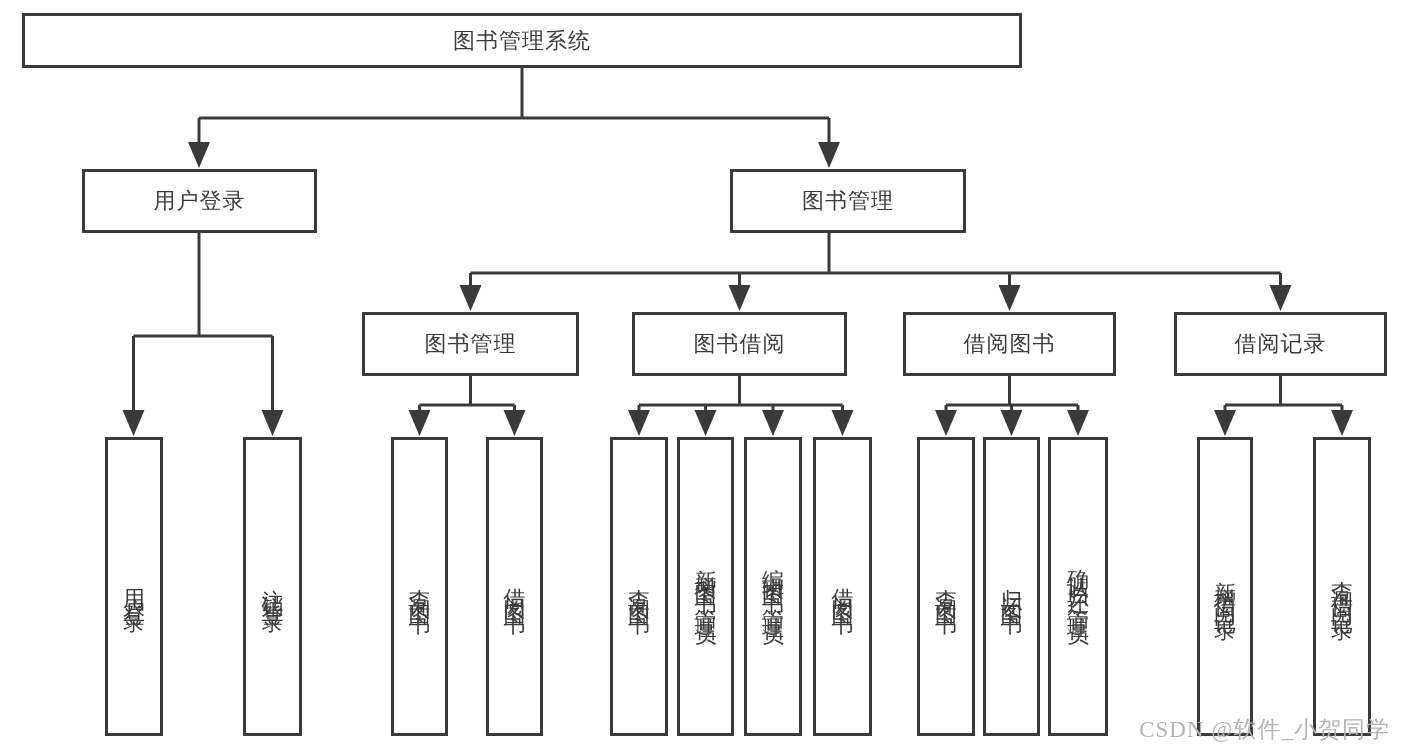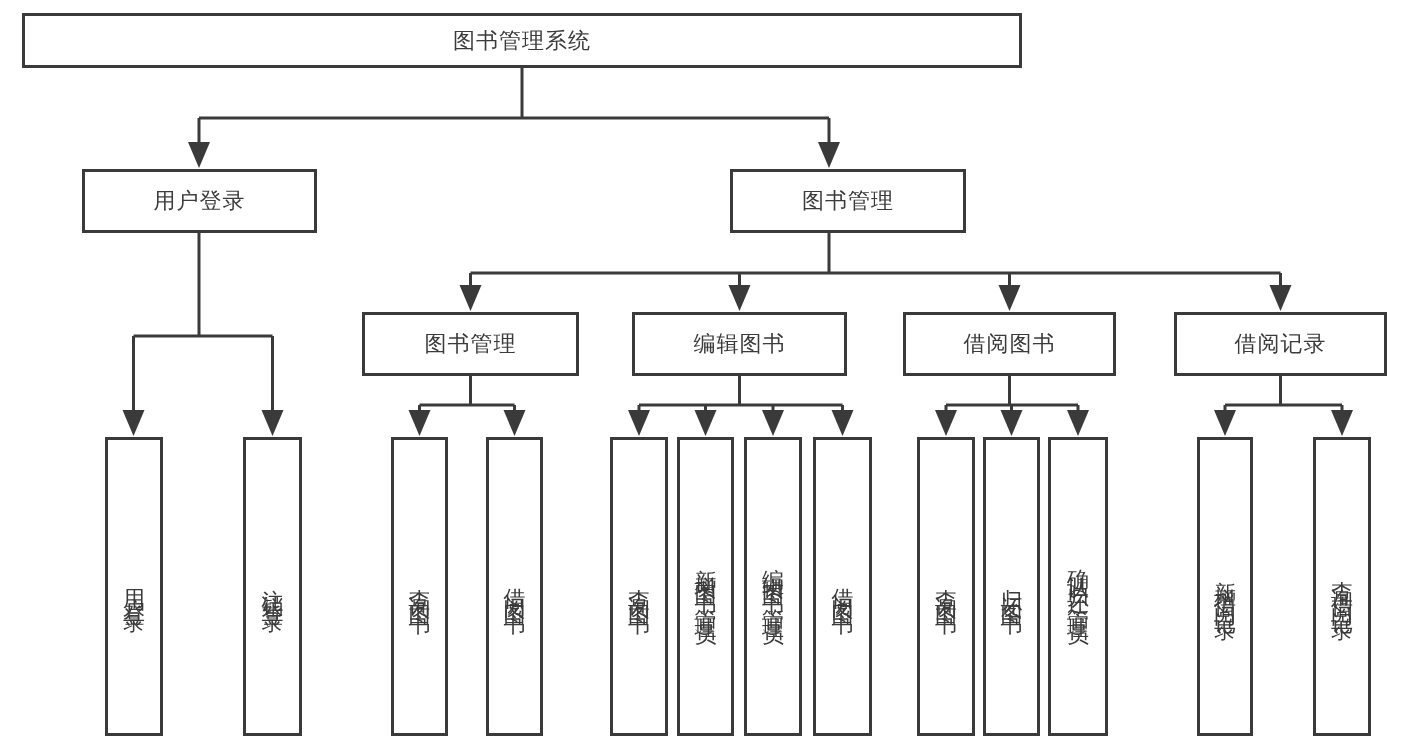--- a/index.html
+++ b/index.html
@@ -172,21 +172,21 @@
     <span class="hlabel">用户登录</span>
   </div>
   <div class="node lvl2-box b-bookmgmt">
     <span class="hlabel">图书管理</span>
   </div>
 
   <div class="node lvl3-box g-newbook">
     <span class="hlabel">图书管理</span>
   </div>
   <div class="node lvl3-box g-borrow">
-    <span class="hlabel">编辑图书</span>
+    <span class="hlabel">图书借阅</span>
   </div>
   <div class="node lvl3-box g-current">
     <span class="hlabel">借阅图书</span>
   </div>
   <div class="node lvl3-box g-records">
     <span class="hlabel">借阅记录</span>
   </div>
 
   <div class="node leaf l-a1">
     <span class="vlabel">用户登录</span>
@@ -225,14 +225,15 @@
     <span class="vlabel">确认归还（管理员）</span>
   </div>
 
   <div class="node leaf l-e1">
     <span class="vlabel">新增借阅记录</span>
   </div>
   <div class="node leaf l-e2">
     <span class="vlabel">查询借阅记录</span>
   </div>
 
+  <div class="watermark">CSDN @软件_小贺同学</div>
 
 </div>
 
 </body></html>

